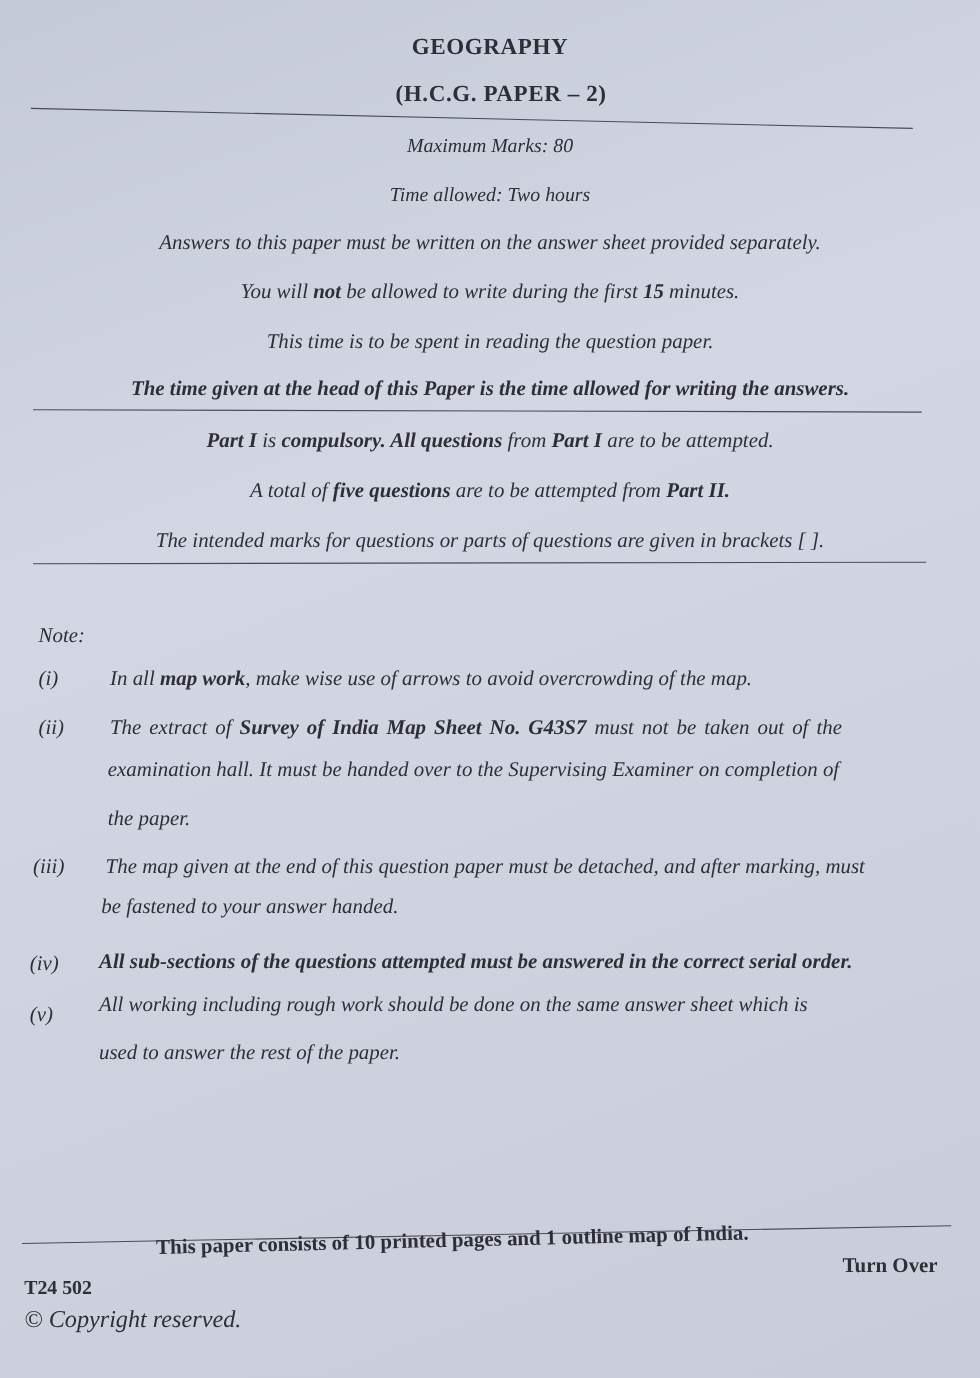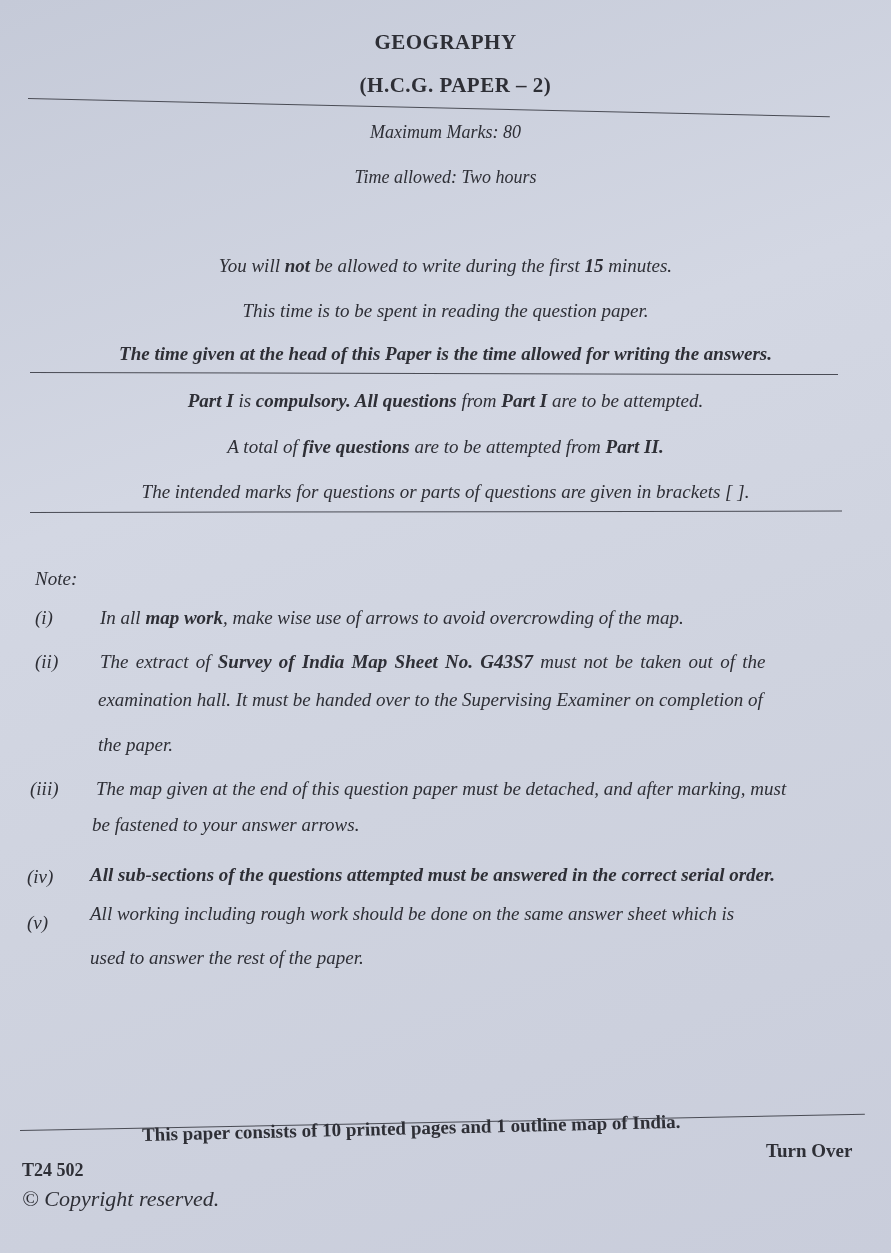--- a/index.html
+++ b/index.html
@@ -26,20 +26,21 @@
 
 <div class="page">
 
   <div class="abs center title" style="top:30px;">GEOGRAPHY</div>
   <div class="abs center title" style="top:73px;margin-left:10px;">(H.C.G. PAPER – 2)</div>
   <div class="rule" style="left:28px; top:98px; width:802px; transform: rotate(1.3deg);"></div>
 
   <div class="abs center it" style="top:122px; font-size:18px;">Maximum Marks: 80</div>
   <div class="abs center it" style="top:167px; font-size:18px;">Time allowed: Two hours</div>
 
+  <div class="abs center it" style="top:210px;">Answers to this paper must be written on the answer sheet provided separately.</div>
   <div class="abs center it" style="top:255px;">
     <span>You will </span><span class="b">not</span><span> be allowed to write during the first </span><span class="b">15</span><span> minutes.</span>
   </div>
   <div class="abs center it" style="top:300px;">This time is to be spent in reading the question paper.</div>
   <div class="abs center it b" style="top:343px;">The time given at the head of this Paper is the time allowed for writing the answers.</div>
   <div class="rule" style="left:30px; top:372px; width:808px; transform: rotate(0.15deg);"></div>
 
   <div class="abs center it" style="top:390px;">
     <span class="b">Part I</span><span> is </span><span class="b">compulsory.</span><span class="b">  All questions </span><span>from </span><span class="b">Part I</span><span> are to be attempted.</span>
   </div>
@@ -64,21 +65,21 @@
     <div class="note-text" style="left:100px; top:651px; word-spacing:2.5px;text-align:right;">
       <span>The extract of </span><span class="b">Survey of India Map Sheet No. G43S7</span><span> must not be taken out of the</span>
     </div>
     <div class="note-text" style="left:98px; top:689px;">examination hall.  It must be handed over to the Supervising Examiner on completion of</div>
     <div class="note-text" style="left:98px; top:734px;">the paper.</div>
   </div>
 
   <div>
     <div class="note-num" style="left:30px; top:778px;">(iii)</div>
     <div class="note-text" style="left:96px; top:778px;">The map given at the end of this question paper must be detached, and after marking, must</div>
-    <div class="note-text" style="left:92px; top:814px;">be fastened to your answer arrows.</div>
+    <div class="note-text" style="left:92px; top:814px;">be fastened to your answer handed.</div>
   </div>
 
   <div>
     <div class="note-num" style="left:27px; top:866px;">(iv)</div>
     <div class="note-text b" style="left:90px; top:864px;">All sub-sections of the questions attempted must be answered in the correct serial order.</div>
   </div>
 
   <div>
     <div class="note-num" style="left:27px; top:912px;">(v)</div>
     <div class="note-text" style="left:90px; top:903px;">All working including rough work should be done on the same answer sheet which is</div>

